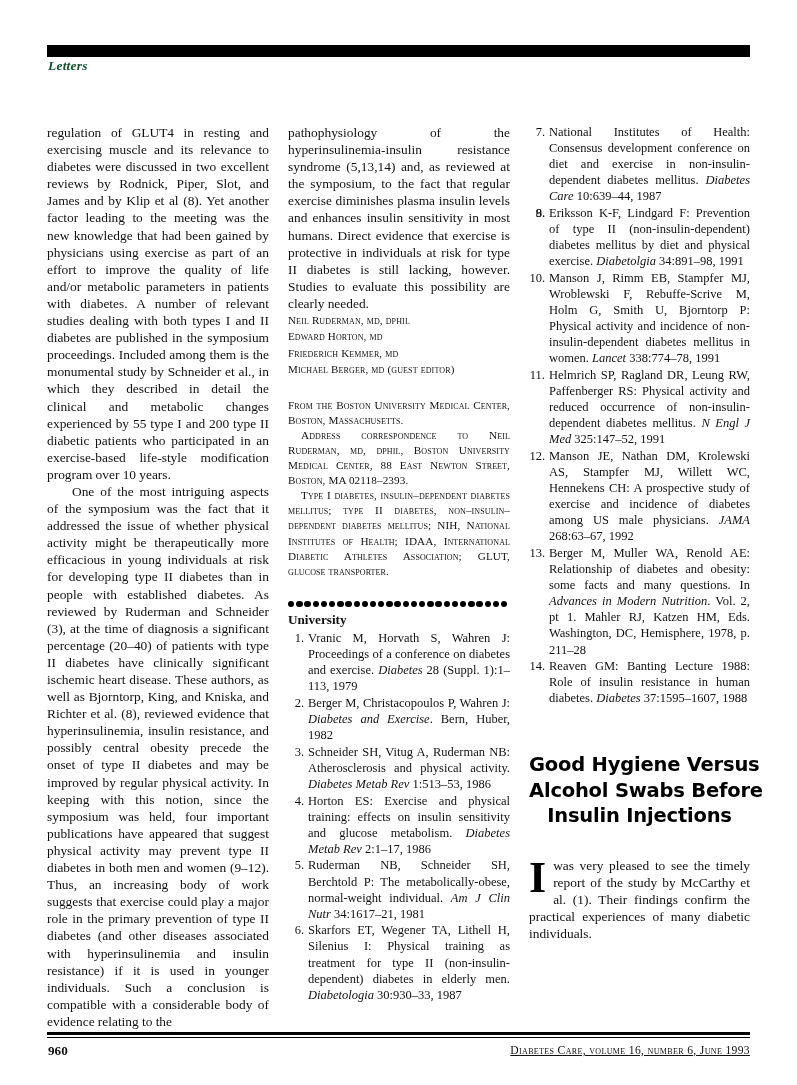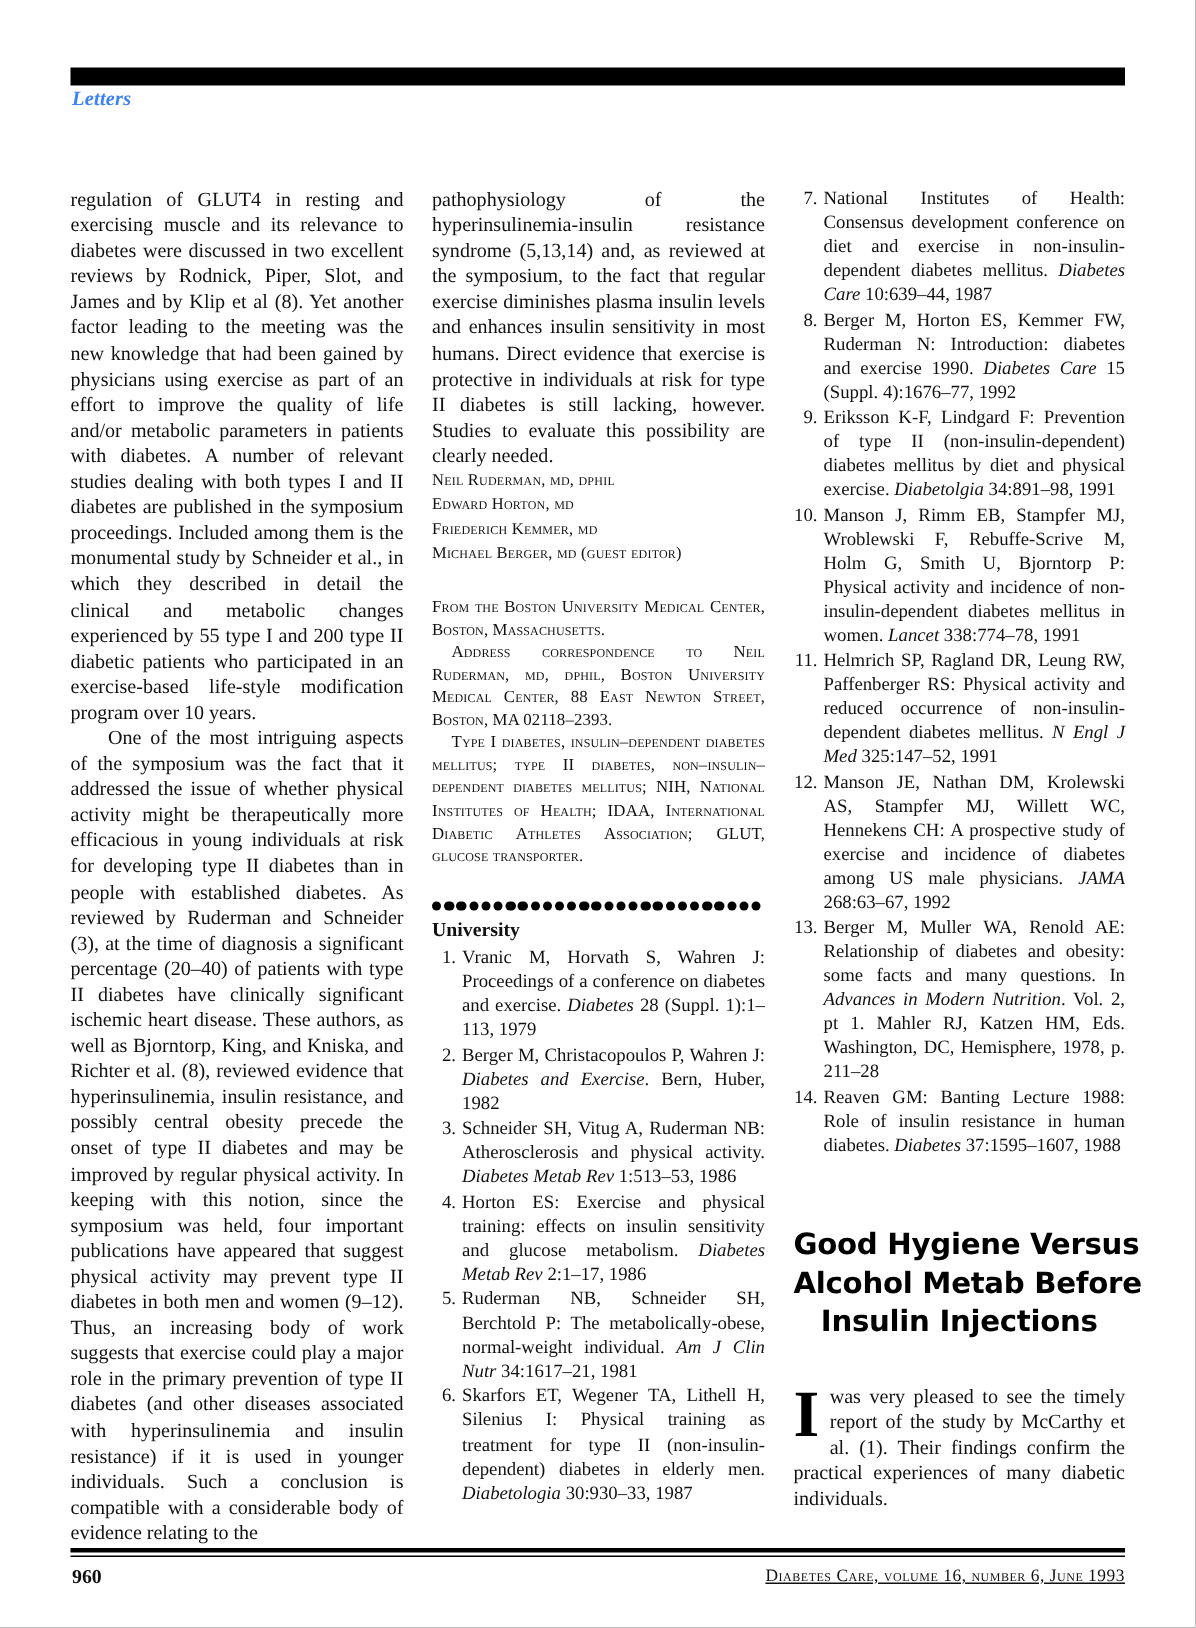--- a/index.html
+++ b/index.html
@@ -31,21 +31,21 @@
   }
   .header-label {
     position: absolute;
     left: 48px;
     top: 58px;
     font-family: "Liberation Serif", "DejaVu Serif", serif;
     font-weight: bold;
     font-style: italic;
     font-size: 13.5px;
     letter-spacing: 0.2px;
-    color: #3b82f6;
+    color: #14532d;
   }
 
   
   .cols {
     position: absolute;
     left: 47px;
     top: 124px;
     width: 703px;
     height: 860px;
     display: flex;
@@ -244,32 +244,32 @@
           <li><span class="num">3.</span><span><span>Schneider SH, Vitug A, Ruderman NB: Atherosclerosis and physical activity. </span><i>Diabetes Metab Rev</i><span> 1:513–53, 1986</span></span></li>
           <li><span class="num">4.</span><span><span>Horton ES: Exercise and physical training: effects on insulin sensitivity and glucose metabolism. </span><i>Diabetes Metab Rev</i><span> 2:1–17, 1986</span></span></li>
           <li><span class="num">5.</span><span><span>Ruderman NB, Schneider SH, Berchtold P: The metabolically-obese, normal-weight individual. </span><i>Am J Clin Nutr</i><span> 34:1617–21, 1981</span></span></li>
           <li><span class="num">6.</span><span><span>Skarfors ET, Wegener TA, Lithell H, Silenius I: Physical training as treatment for type II (non-insulin-dependent) diabetes in elderly men. </span><i>Diabetologia</i><span> 30:930–33, 1987</span></span></li>
         </ol>
     </div>
 
     <div class="col col-3">
       <ol class="refs" id="refs-col3">
           <li><span class="num">7.</span><span><span>National Institutes of Health: Consensus development conference on diet and exercise in non-insulin-dependent diabetes mellitus. </span><i>Diabetes Care</i><span> 10:639–44, 1987</span></span></li>
-          <li><span class="num">8.</span><span><span>Berger M, Horton ES, Kemmer FW, Ruderman N: Introduction: diabetes and exercise 1990. </span><i>Diabetes Care</i><span> 15 (Suppl. 4):1676–77, 1992</span></span></li>
+          <li><span class="num">8.</span></li>
           <li><span class="num">9.</span><span><span>Eriksson K-F, Lindgard F: Prevention of type II (non-insulin-dependent) diabetes mellitus by diet and physical exercise. </span><i>Diabetolgia</i><span> 34:891–98, 1991</span></span></li>
           <li><span class="num">10.</span><span><span>Manson J, Rimm EB, Stampfer MJ, Wroblewski F, Rebuffe-Scrive M, Holm G, Smith U, Bjorntorp P: Physical activity and incidence of non-insulin-dependent diabetes mellitus in women. </span><i>Lancet</i><span> 338:774–78, 1991</span></span></li>
           <li><span class="num">11.</span><span><span>Helmrich SP, Ragland DR, Leung RW, Paffenberger RS: Physical activity and reduced occurrence of non-insulin-dependent diabetes mellitus. </span><i>N Engl J Med</i><span> 325:147–52, 1991</span></span></li>
           <li><span class="num">12.</span><span><span>Manson JE, Nathan DM, Krolewski AS, Stampfer MJ, Willett WC, Hennekens CH: A prospective study of exercise and incidence of diabetes among US male physicians. </span><i>JAMA</i><span> 268:63–67, 1992</span></span></li>
           <li><span class="num">13.</span><span><span>Berger M, Muller WA, Renold AE: Relationship of diabetes and obesity: some facts and many questions. In </span><i>Advances in Modern Nutrition</i><span>. Vol. 2, pt 1. Mahler RJ, Katzen HM, Eds. Washington, DC, Hemisphere, 1978, p. 211–28</span></span></li>
           <li><span class="num">14.</span><span><span>Reaven GM: Banting Lecture 1988: Role of insulin resistance in human diabetes. </span><i>Diabetes</i><span> 37:1595–1607, 1988</span></span></li>
         </ol>
 
       <div class="art-title">
         <div>Good Hygiene Versus</div>
-        <div>Alcohol Metab Before</div>
+        <div>Alcohol Swabs Before</div>
         <div>Insulin Injections</div>
       </div>
 
       <div class="dropwrap">
         <span class="dropcap">I</span><span>was very pleased to see the timely report of the study by McCarthy et al. (1). Their findings confirm the practical experiences of many diabetic individuals.</span>
       </div>
     </div>
 
   </div>
 

